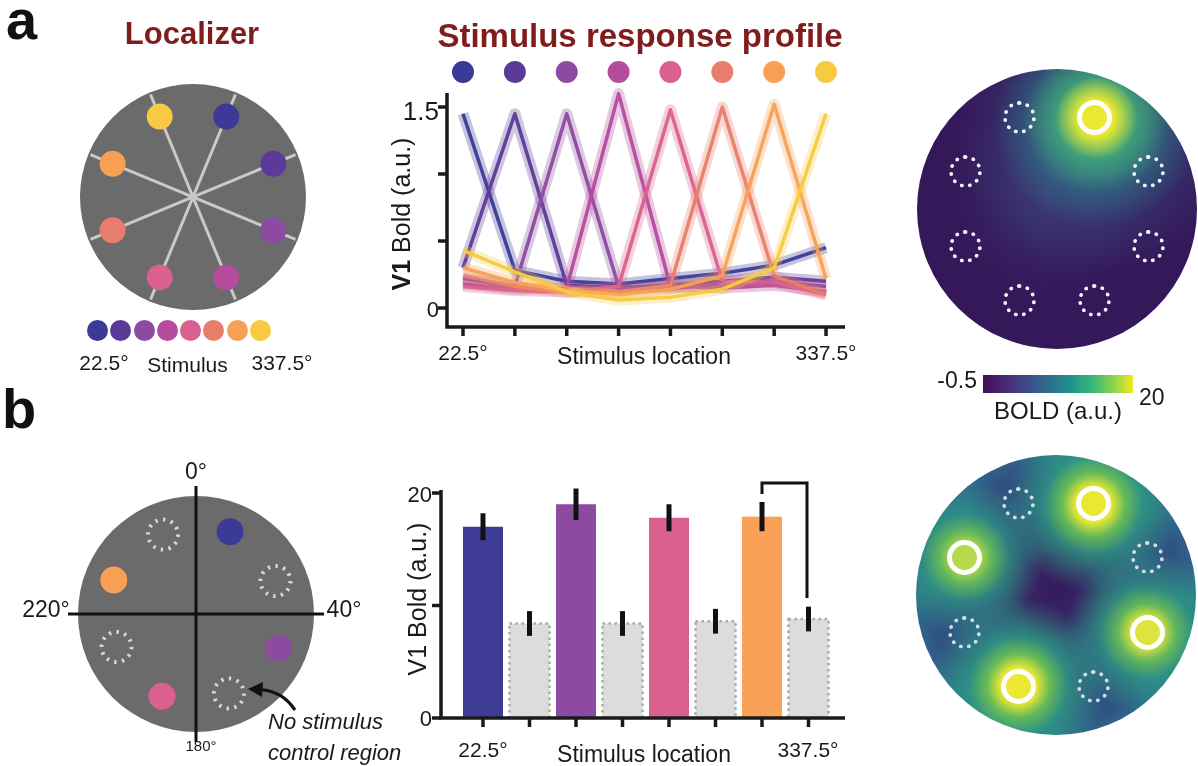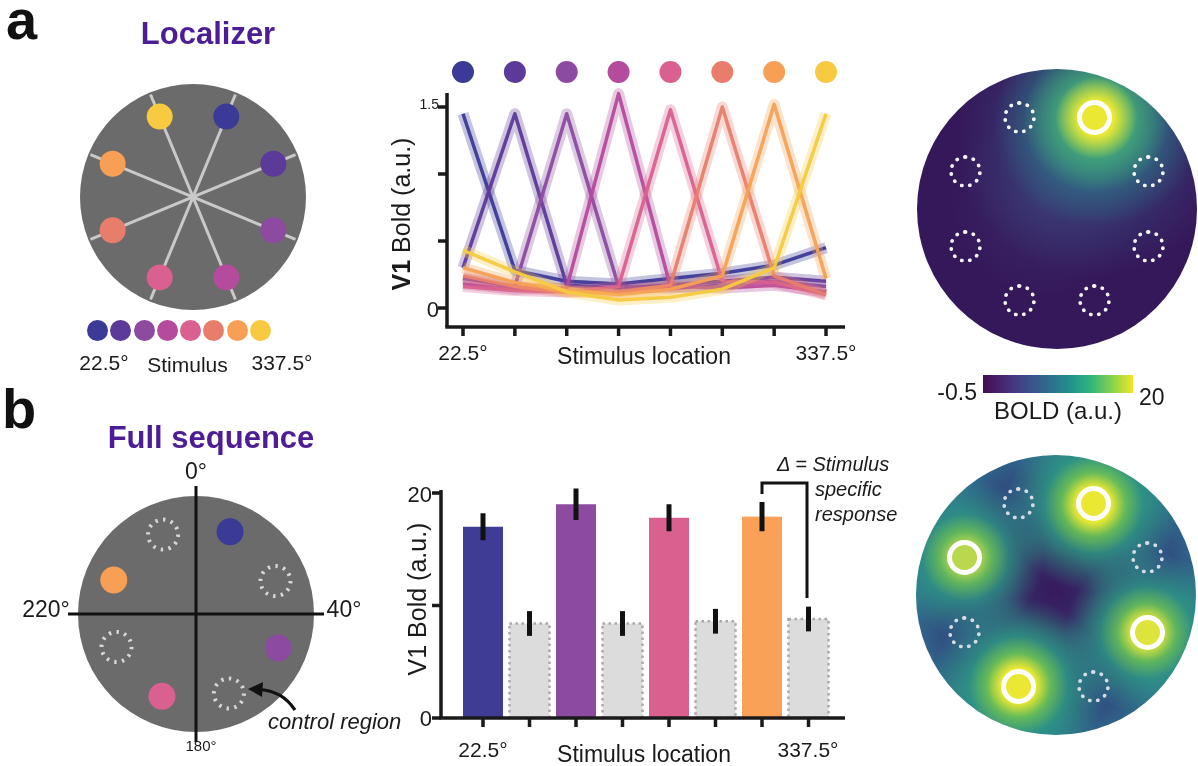--- a/index.html
+++ b/index.html
@@ -2,21 +2,21 @@
 <html><head>
 <meta charset="utf-8">
 <style>
   html,body{margin:0;padding:0;background:#ffffff;}
   #fig{position:relative;width:1198px;height:766px;background:#ffffff;overflow:hidden;
        font-family:"Liberation Sans", sans-serif;color:#1a1a1a;}
   .abs{position:absolute;}
   .ctr{text-align:center;}
   .rgt{text-align:right;}
   .panel-letter{font-size:56px;font-weight:bold;line-height:1;color:#111;}
-  .title{font-weight:bold;color:#4c1d95;margin-left:16px;}
+  .title{font-weight:bold;color:#7f1d1d;}
   .rot{transform:rotate(-90deg);transform-origin:center center;}
   .italic{font-style:italic;}
   .ldot{display:inline-block;width:21px;height:21px;border-radius:50%;}
   #legend-dots{display:flex;gap:2.3px;}
   .ring{position:absolute;border-radius:50%;box-sizing:border-box;}
   .ring.solid{width:35px;height:35px;border:5px solid #ffffff;}
   .ring.dotted{width:33px;height:33px;border:4px dotted rgba(255,255,255,0.95);}
   .recon{position:absolute;width:280px;height:280px;border-radius:50%;}
   #recon-a-circle{
     background:
@@ -76,20 +76,21 @@
       <span class="ldot" style="background: rgb(180, 75, 157);"></span>
       <span class="ldot" style="background: rgb(217, 96, 143);"></span>
       <span class="ldot" style="background: rgb(233, 125, 108);"></span>
       <span class="ldot" style="background: rgb(247, 160, 85);"></span>
       <span class="ldot" style="background: rgb(247, 202, 65);"></span>
     </div>
   <div class="abs ctr" style="left:68px;top:351px;width:72px;font-size:21px;">22.5°</div>
   <div class="abs ctr" style="left:140px;top:353px;width:95px;font-size:21px;">Stimulus</div>
   <div class="abs ctr" style="left:243px;top:351px;width:78px;font-size:21px;">337.5°</div>
 
+  <div class="abs ctr title" style="left:430px;top:17px;width:420px;font-size:33px;">Stimulus response profile</div>
   <svg id="profile-svg" class="abs" style="left:383px;top:52px;" width="467" height="300">
       <circle cx="80" cy="20" r="11" fill="#3b3a97"></circle>
       <circle cx="131.86" cy="20" r="11" fill="#5c3a99"></circle>
       <circle cx="183.72" cy="20" r="11" fill="#8c4ba0"></circle>
       <circle cx="235.57999999999998" cy="20" r="11" fill="#b44b9d"></circle>
       <circle cx="287.44" cy="20" r="11" fill="#d9608f"></circle>
       <circle cx="339.3" cy="20" r="11" fill="#e97d6c"></circle>
       <circle cx="391.15999999999997" cy="20" r="11" fill="#f7a055"></circle>
       <circle cx="443.02" cy="20" r="11" fill="#f7ca41"></circle>
       <line x1="64" y1="41" x2="64" y2="275" stroke="#1a1a1a" stroke-width="3.5"></line>
@@ -116,65 +117,65 @@
       <polyline points="80,231.88 131.86,237.24 183.72,235.9 235.57999999999998,41.599999999999994 287.44,234.56 339.3,235.9 391.15999999999997,233.22 443.02,239.92000000000002" fill="none" stroke="#b44b9d" stroke-width="3.5" opacity="0.95" stroke-linejoin="round"></polyline>
       <polyline points="80,234.56 131.86,238.57999999999998 183.72,239.92000000000002 235.57999999999998,234.56 287.44,57.68000000000001 339.3,229.2 391.15999999999997,230.54 443.02,242.6" fill="none" stroke="#d9608f" stroke-width="11" opacity="0.3" stroke-linejoin="round"></polyline>
       <polyline points="80,234.56 131.86,238.57999999999998 183.72,239.92000000000002 235.57999999999998,234.56 287.44,57.68000000000001 339.3,229.2 391.15999999999997,230.54 443.02,242.6" fill="none" stroke="#d9608f" stroke-width="3.5" opacity="0.95" stroke-linejoin="round"></polyline>
       <polyline points="80,223.84 131.86,234.56 183.72,239.92000000000002 235.57999999999998,239.92000000000002 287.44,233.22 339.3,55 391.15999999999997,223.84 443.02,242.6" fill="none" stroke="#e97d6c" stroke-width="11" opacity="0.3" stroke-linejoin="round"></polyline>
       <polyline points="80,223.84 131.86,234.56 183.72,239.92000000000002 235.57999999999998,239.92000000000002 287.44,233.22 339.3,55 391.15999999999997,223.84 443.02,242.6" fill="none" stroke="#e97d6c" stroke-width="3.5" opacity="0.95" stroke-linejoin="round"></polyline>
       <polyline points="80,215.8 131.86,230.54 183.72,238.57999999999998 235.57999999999998,242.6 287.44,237.24 339.3,223.84 391.15999999999997,52.31999999999999 443.02,226.52" fill="none" stroke="#f7a055" stroke-width="11" opacity="0.3" stroke-linejoin="round"></polyline>
       <polyline points="80,215.8 131.86,230.54 183.72,238.57999999999998 235.57999999999998,242.6 287.44,237.24 339.3,223.84 391.15999999999997,52.31999999999999 443.02,226.52" fill="none" stroke="#f7a055" stroke-width="3.5" opacity="0.95" stroke-linejoin="round"></polyline>
       <polyline points="80,198.38 131.86,219.82 183.72,239.92000000000002 235.57999999999998,247.96 287.44,245.28 339.3,237.24 391.15999999999997,215.8 443.02,61.70000000000002" fill="none" stroke="#f7ca41" stroke-width="11" opacity="0.3" stroke-linejoin="round"></polyline>
       <polyline points="80,198.38 131.86,219.82 183.72,239.92000000000002 235.57999999999998,247.96 287.44,245.28 339.3,237.24 391.15999999999997,215.8 443.02,61.70000000000002" fill="none" stroke="#f7ca41" stroke-width="3.5" opacity="0.95" stroke-linejoin="round"></polyline>
     </svg>
-  <div class="abs rgt" style="left:393px;top:96px;width:46px;font-size:14px;text-align:right;">1.5</div>
+  <div class="abs rgt" style="left:393px;top:96px;width:46px;font-size:26px;text-align:right;">1.5</div>
   <div class="abs rgt" style="left:407px;top:297px;width:32px;font-size:22px;">0</div>
   <div class="abs ctr rot" style="left:281px;top:200px;width:240px;height:28px;font-size:25px;">
     <span style="font-weight:bold;">V1</span><span> Bold (a.u.)</span>
   </div>
   <div class="abs ctr" style="left:428px;top:341px;width:70px;font-size:21px;">22.5°</div>
   <div class="abs ctr" style="left:791px;top:341px;width:70px;font-size:21px;">337.5°</div>
   <div class="abs ctr" style="left:534px;top:343px;width:220px;font-size:23px;">Stimulus location</div>
 
   <div id="recon-a-circle" class="recon abs" style="left:917px;top:69px;">
       <div class="ring solid" style="left: 160.386px; top: 31.0359px;"></div>
       <div class="ring dotted" style="left: 214.964px; top: 85.6143px;"></div>
       <div class="ring dotted" style="left: 214.964px; top: 161.386px;"></div>
       <div class="ring dotted" style="left: 161.386px; top: 214.964px;"></div>
       <div class="ring dotted" style="left: 85.6143px; top: 214.964px;"></div>
       <div class="ring dotted" style="left: 32.0359px; top: 161.386px;"></div>
       <div class="ring dotted" style="left: 32.0359px; top: 85.6143px;"></div>
       <div class="ring dotted" style="left: 85.6143px; top: 32.0359px;"></div>
     </div>
   <div id="colorbar" class="abs" style="left:983px;top:375px;"></div>
-  <div class="abs rgt" style="left:921px;top:379px;width:56px;font-size:23px;text-align:right;">-0.5</div>
+  <div class="abs rgt" style="left:921px;top:367px;width:56px;font-size:23px;text-align:right;">-0.5</div>
   <div class="abs" style="left:1139px;top:384px;width:52px;font-size:23px;">20</div>
   <div class="abs ctr" style="left:973px;top:397px;width:170px;font-size:24px;">BOLD (a.u.)</div>
 
-  <div class="abs ctr title" style="left:65px;top:420px;width:260px;font-size:31px;">Full sequence</div>
   <div class="abs ctr" style="left:166px;top:458px;width:60px;font-size:23px;">0°</div>
   <div class="abs ctr" style="left:314px;top:596px;width:60px;font-size:23px;">40°</div>
   <div class="abs ctr" style="left:161px;top:737px;width:80px;font-size:15px;">180°</div>
   <div class="abs ctr" style="left:10px;top:596px;width:72px;font-size:23px;">220°</div>
   <svg id="fullseq-svg" class="abs" style="left:28px;top:460px;" width="330" height="300">
       <circle cx="168" cy="154" r="118" fill="#6b6b6b"></circle>
       <line x1="168" y1="26" x2="168" y2="282" stroke="#111" stroke-width="3"></line>
       <line x1="40" y1="154" x2="296" y2="154" stroke="#111" stroke-width="3"></line>
       <circle cx="202.058825480493" cy="71.77472160649548" r="13.5" fill="#3b3a97"></circle>
       <circle cx="250.22527839350454" cy="188.058825480493" r="13.5" fill="#8c4ba0"></circle>
       <circle cx="133.94117451950703" cy="236.22527839350454" r="13.5" fill="#d9608f"></circle>
       <circle cx="85.77472160649549" cy="119.94117451950699" r="13.5" fill="#f7a055"></circle>
       <circle cx="135.0892248166023" cy="74.54636020402933" r="15" fill="none" stroke="#d8d8d8" stroke-width="4" stroke-dasharray="2.4 5.4"></circle>
       <circle cx="247.45363979597067" cy="121.08922481660227" r="15" fill="none" stroke="#d8d8d8" stroke-width="4" stroke-dasharray="2.4 5.4"></circle>
       <circle cx="88.54636020402933" cy="186.9107751833977" r="15" fill="none" stroke="#d8d8d8" stroke-width="4" stroke-dasharray="2.4 5.4"></circle>
       <circle cx="200.91077518339773" cy="233.45363979597067" r="15" fill="none" stroke="#d8d8d8" stroke-width="4" stroke-dasharray="2.4 5.4"></circle>
       <path d="M267,250 C258,237 248,231 232,229.5" fill="none" stroke="#111" stroke-width="3.2"></path>
       <polygon points="220,229 235,222 234,237" fill="#111"></polygon>
     </svg>
   <div class="abs italic" style="left:268px;top:706px;width:150px;font-size:22px;line-height:31px;">
+    <div>No stimulus</div>
     <div>control region</div>
   </div>
 
   <svg id="bars-svg" class="abs" style="left:393px;top:443px;" width="470" height="290">
       <rect x="70" y="83.75" width="40" height="191.25" fill="#3e3c94"></rect>
       <rect x="116.5" y="180.5" width="40" height="94.5" fill="#dcdcdc" stroke="#a9a9a9" stroke-width="2.5" stroke-dasharray="2.5 3.5"></rect>
       <rect x="163" y="61.25" width="40" height="213.75" fill="#8c4ba0"></rect>
       <rect x="209.5" y="180.5" width="40" height="94.5" fill="#dcdcdc" stroke="#a9a9a9" stroke-width="2.5" stroke-dasharray="2.5 3.5"></rect>
       <rect x="256" y="74.75" width="40" height="200.25" fill="#d9608f"></rect>
       <rect x="302.5" y="178.25" width="40" height="96.75" fill="#dcdcdc" stroke="#a9a9a9" stroke-width="2.5" stroke-dasharray="2.5 3.5"></rect>
@@ -202,25 +203,20 @@
       <line x1="369" y1="88.25000000000003" x2="369" y2="59" stroke="#111" stroke-width="5"></line>
       <line x1="415.5" y1="188.375" x2="415.5" y2="163.625" stroke="#111" stroke-width="5"></line>
       <path d="M369,51 L369,40 L414,40 L414,155" fill="none" stroke="#111" stroke-width="3"></path>
     </svg>
   <div class="abs rgt" style="left:396px;top:482px;width:36px;font-size:22px;">20</div>
   <div class="abs rgt" style="left:408px;top:706px;width:24px;font-size:22px;">0</div>
   <div class="abs ctr rot" style="left:297px;top:585px;width:240px;height:28px;font-size:25px;">V1 Bold (a.u.)</div>
   <div class="abs ctr" style="left:448px;top:738px;width:70px;font-size:21px;">22.5°</div>
   <div class="abs ctr" style="left:773px;top:738px;width:70px;font-size:21px;">337.5°</div>
   <div class="abs ctr" style="left:534px;top:741px;width:220px;font-size:23px;">Stimulus location</div>
-  <div class="abs italic" style="left:777px;top:452px;width:140px;font-size:20px;line-height:25px;">
-    <div>Δ = Stimulus</div>
-    <div style="padding-left:38px;">specific</div>
-    <div style="padding-left:38px;">response</div>
-  </div>
 
   <div id="recon-b-circle" class="recon abs" style="left:916px;top:455px;">
       <div class="ring solid" style="left: 160.386px; top: 31.0359px;"></div>
       <div class="ring solid" style="left: 213.964px; top: 160.386px;"></div>
       <div class="ring solid" style="left: 84.6143px; top: 213.964px;"></div>
       <div class="ring solid" style="left: 31.0359px; top: 84.6143px;"></div>
       <div class="ring dotted" style="left: 85.6143px; top: 32.0359px;"></div>
       <div class="ring dotted" style="left: 214.964px; top: 85.6143px;"></div>
       <div class="ring dotted" style="left: 161.386px; top: 214.964px;"></div>
       <div class="ring dotted" style="left: 32.0359px; top: 161.386px;"></div>

